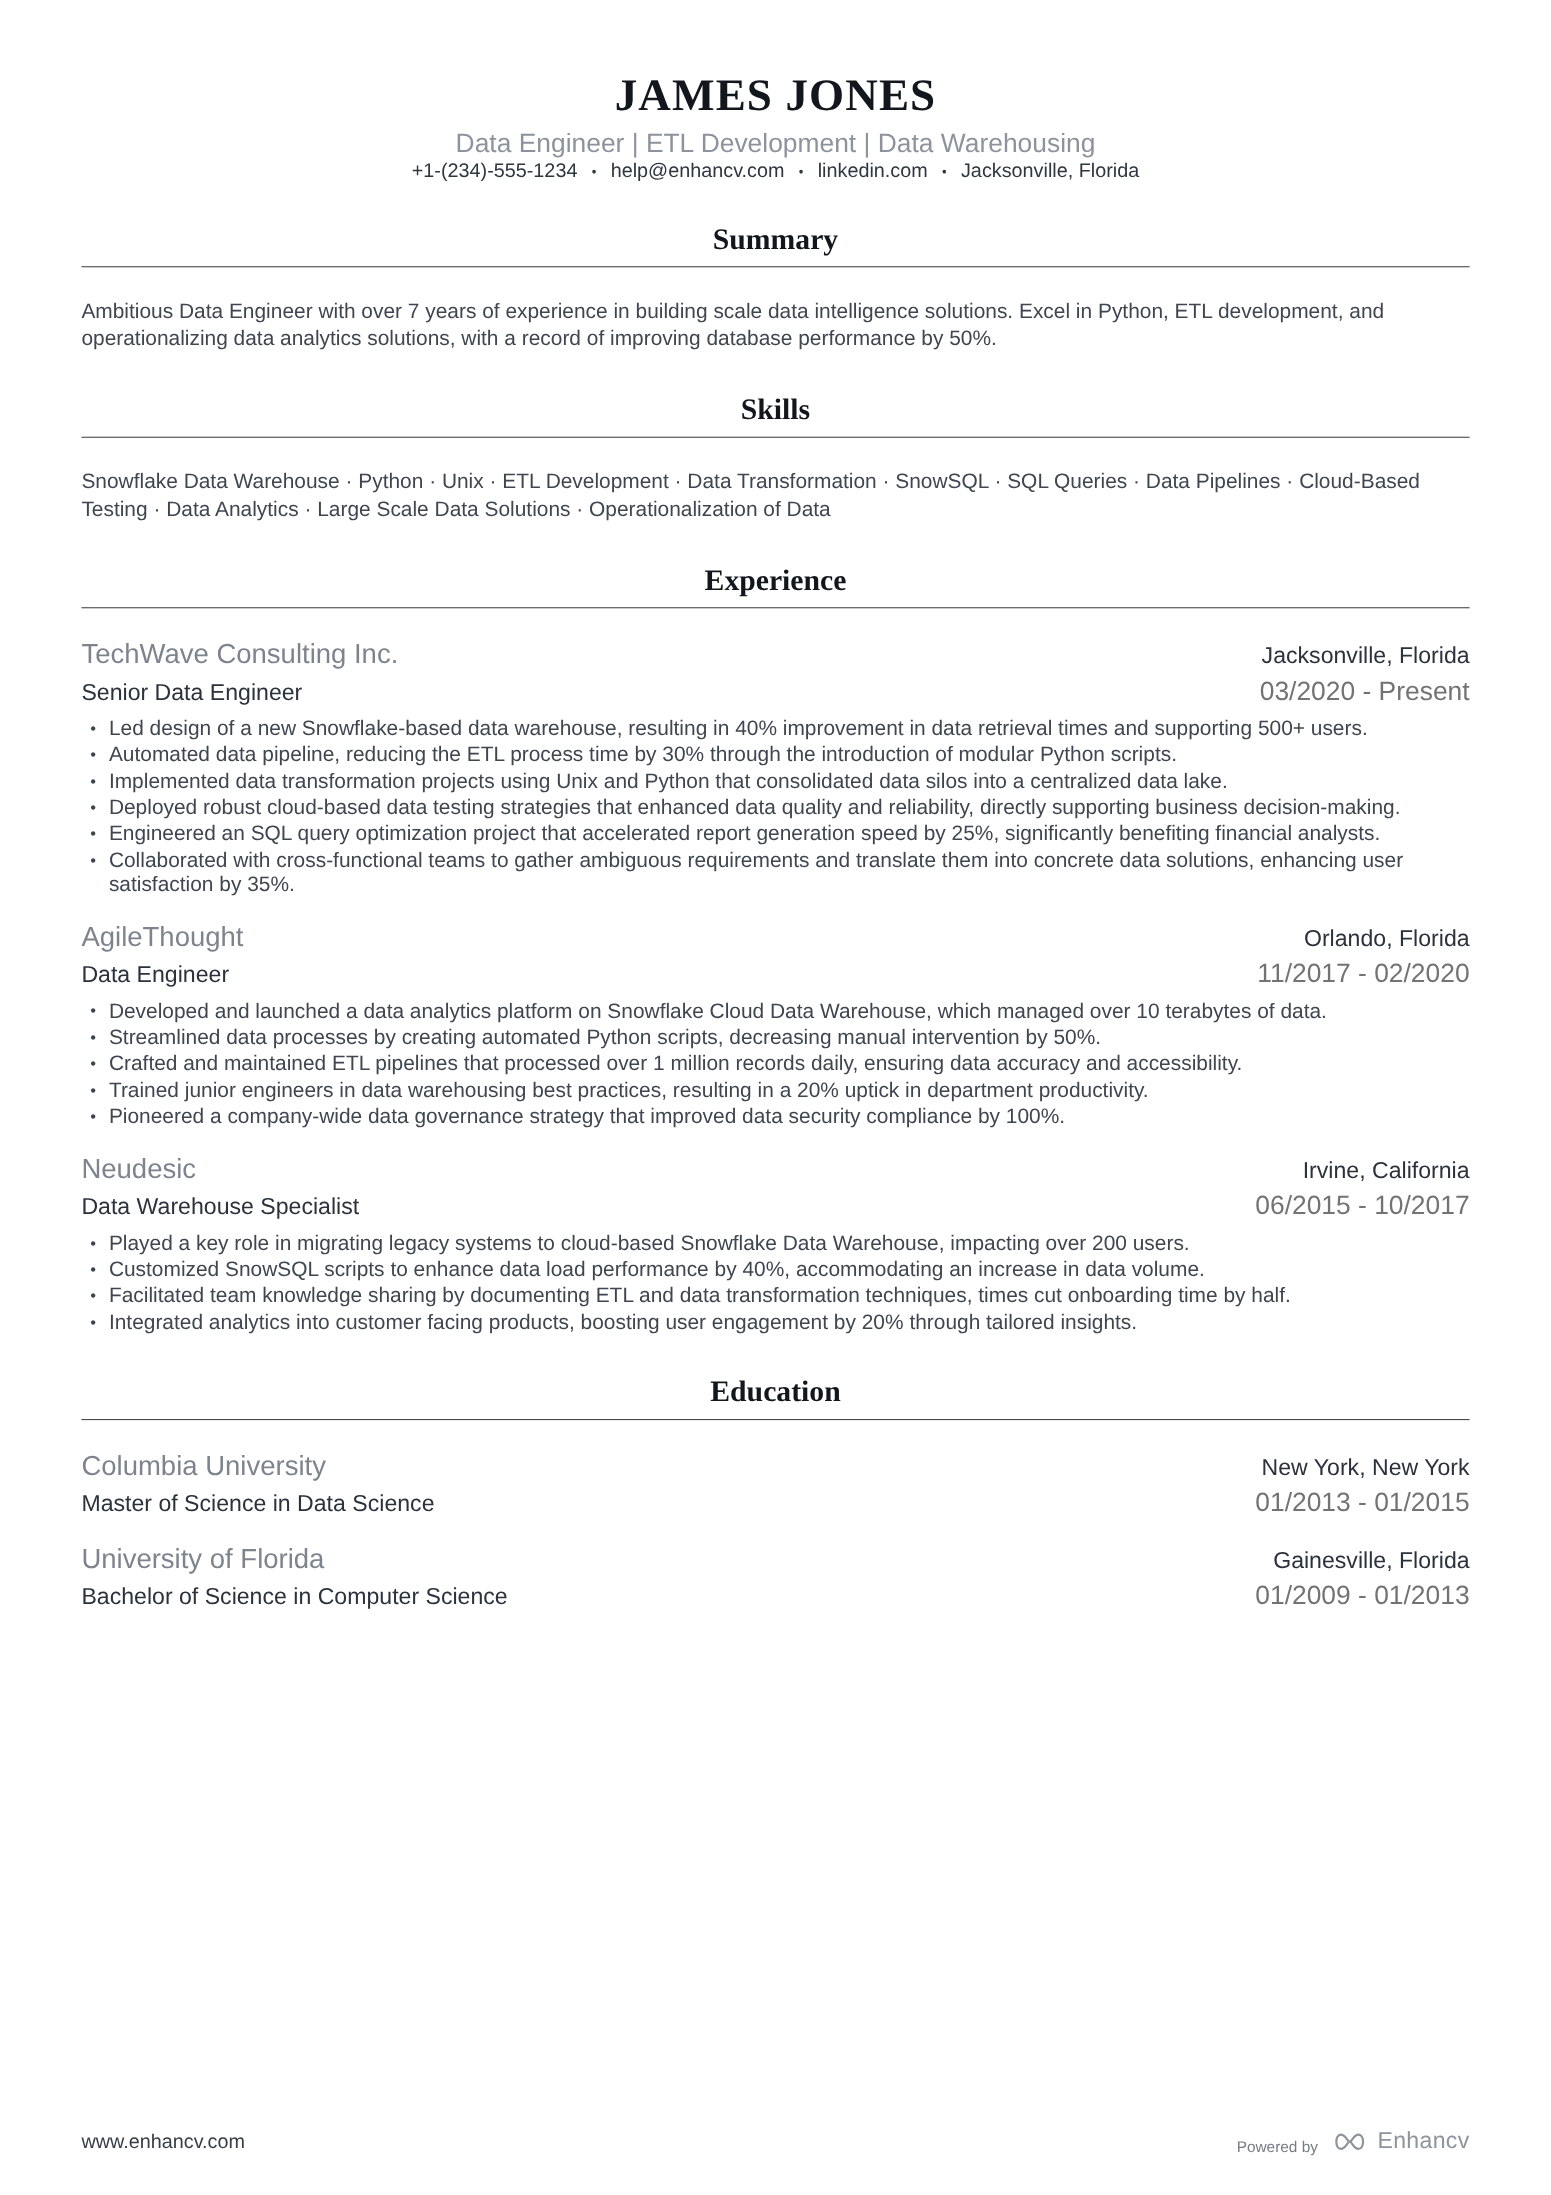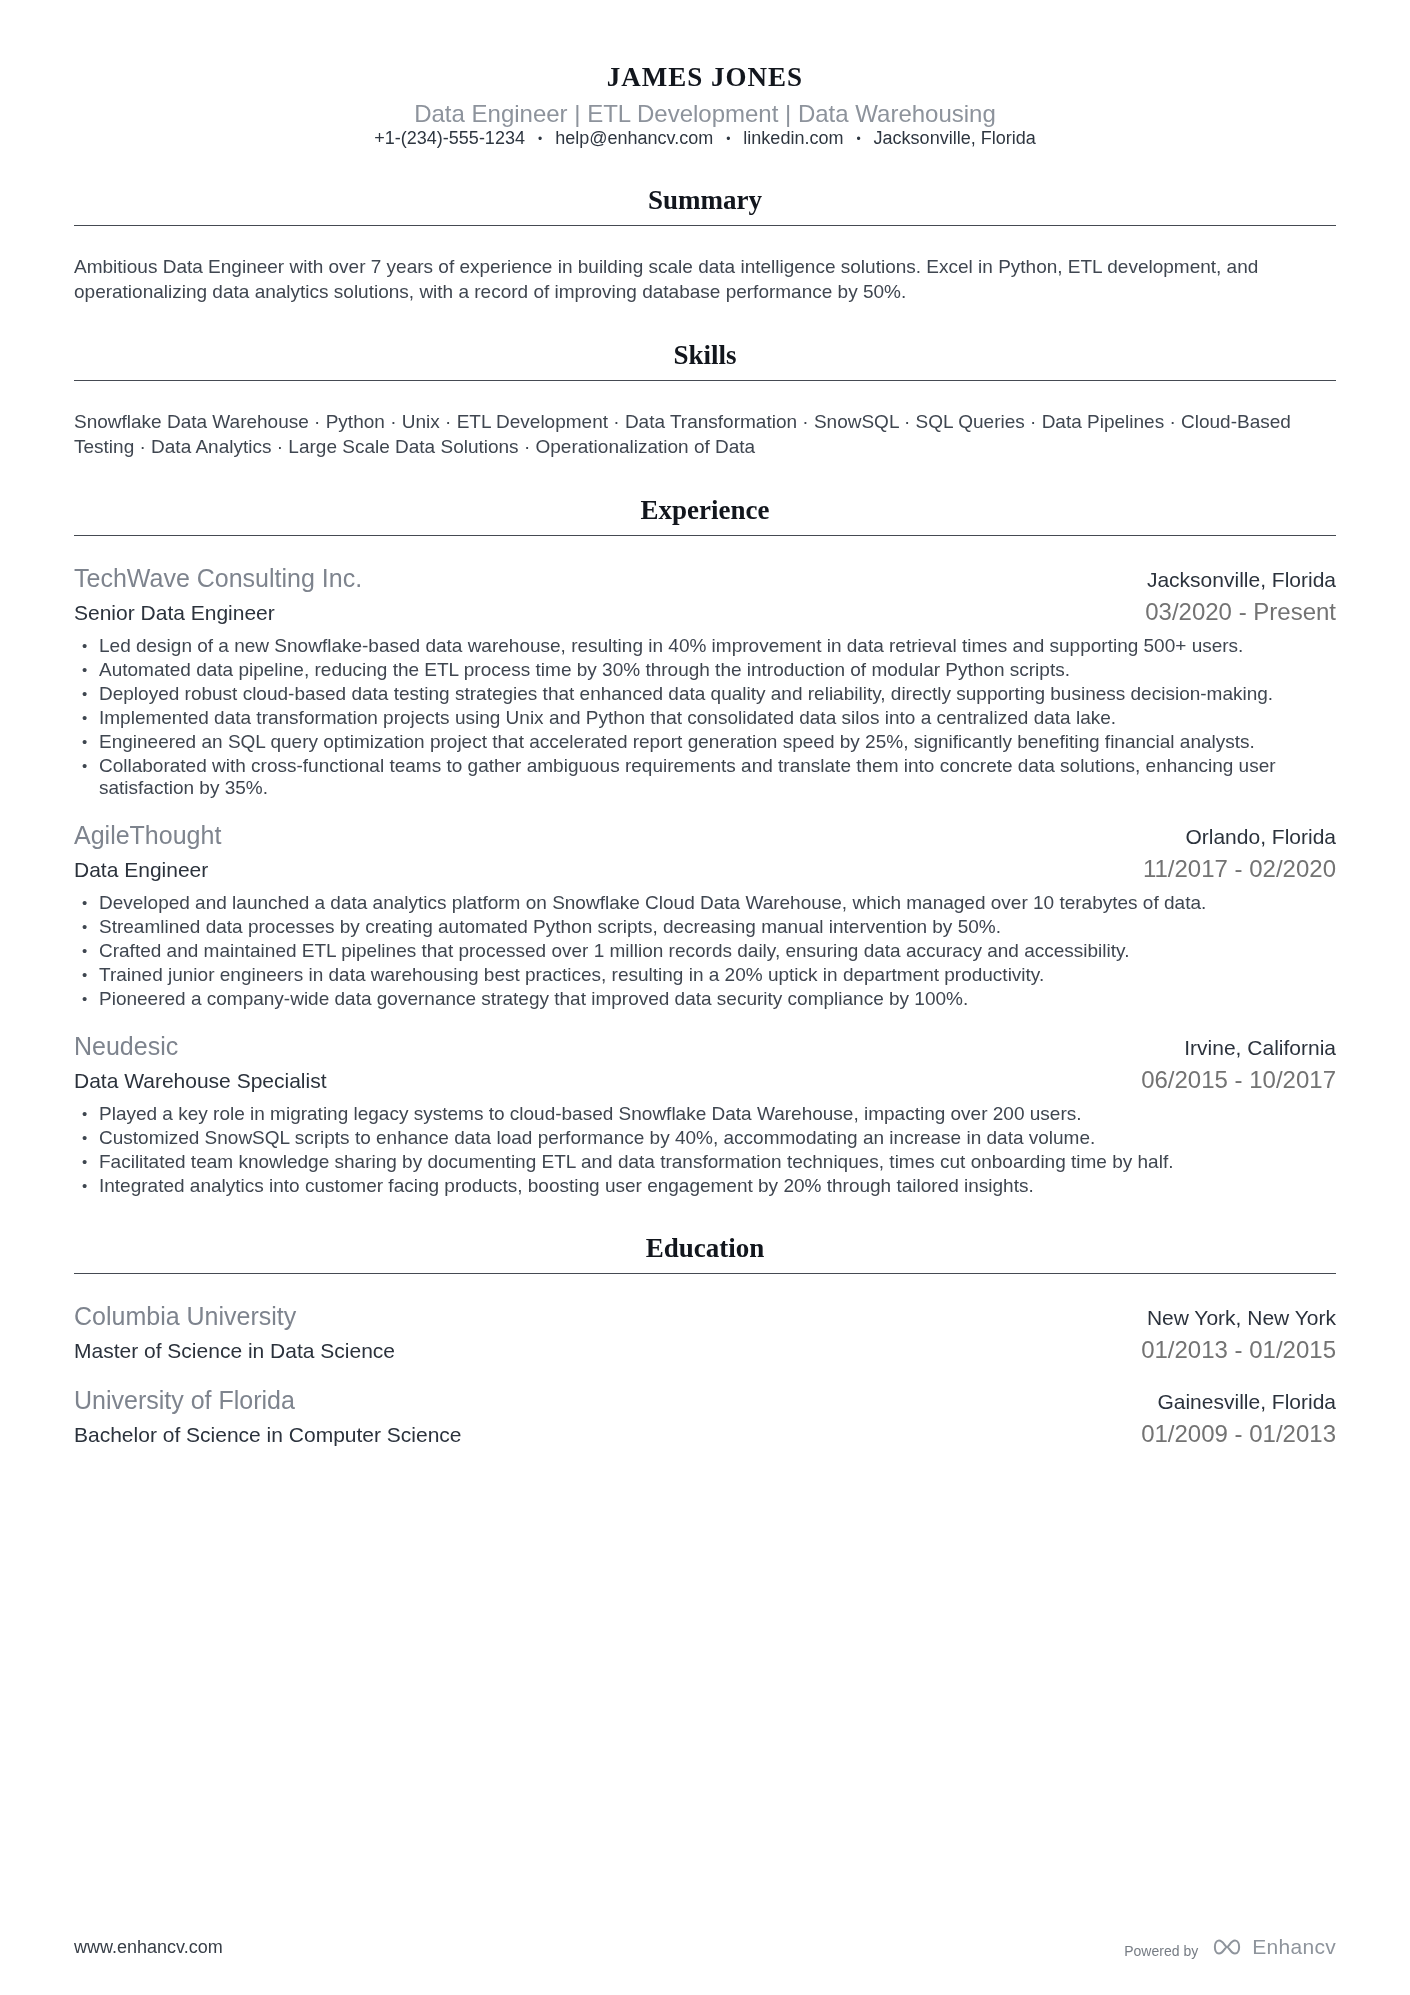--- a/index.html
+++ b/index.html
@@ -11,21 +11,21 @@
     font-family: "Liberation Sans", "DejaVu Sans", sans-serif;
     color: #3f4650;
     overflow: hidden;
   }
   .page { padding: 62px 74px 0 74px; }
 
   
   .header { text-align: center; }
   .name {
     font-family: "Liberation Serif", "DejaVu Serif", serif;
-    font-size: 27px;
+    font-size: 41px;
     font-weight: 700;
     color: #12161d;
     letter-spacing: 1px;
   }
   .headline { font-size: 24px; color: #8d939c; margin-top: 7px; }
   .contact-row {
     margin-top: 0;
     font-size: 18px;
     color: #2e3640;
     display: flex;
@@ -141,22 +141,22 @@
             <div class="company">TechWave Consulting Inc.</div>
             <div class="location">Jacksonville, Florida</div>
           </div>
           <div class="entry-row role-row">
             <div class="role">Senior Data Engineer</div>
             <div class="dates">03/2020 - Present</div>
           </div>
           <ul class="bullets">
             <li class="bullet">Led design of a new Snowflake-based data warehouse, resulting in 40% improvement in data retrieval times and supporting 500+ users.</li>
             <li class="bullet">Automated data pipeline, reducing the ETL process time by 30% through the introduction of modular Python scripts.</li>
+            <li class="bullet">Implemented data transformation projects using Unix and Python that consolidated data silos into a centralized data lake.</li>
             <li class="bullet">Deployed robust cloud-based data testing strategies that enhanced data quality and reliability, directly supporting business decision-making.</li>
-            <li class="bullet">Implemented data transformation projects using Unix and Python that consolidated data silos into a centralized data lake.</li>
             <li class="bullet">Engineered an SQL query optimization project that accelerated report generation speed by 25%, significantly benefiting financial analysts.</li>
             <li class="bullet">Collaborated with cross-functional teams to gather ambiguous requirements and translate them into concrete data solutions, enhancing user satisfaction by 35%.</li>
           </ul>
         </div>
         <div class="entry">
           <div class="entry-row">
             <div class="company">AgileThought</div>
             <div class="location">Orlando, Florida</div>
           </div>
           <div class="entry-row role-row">

